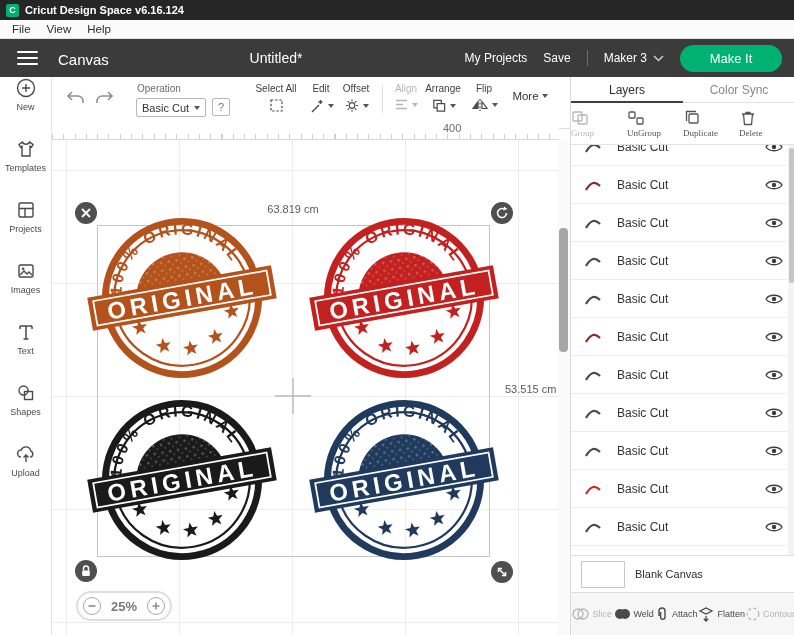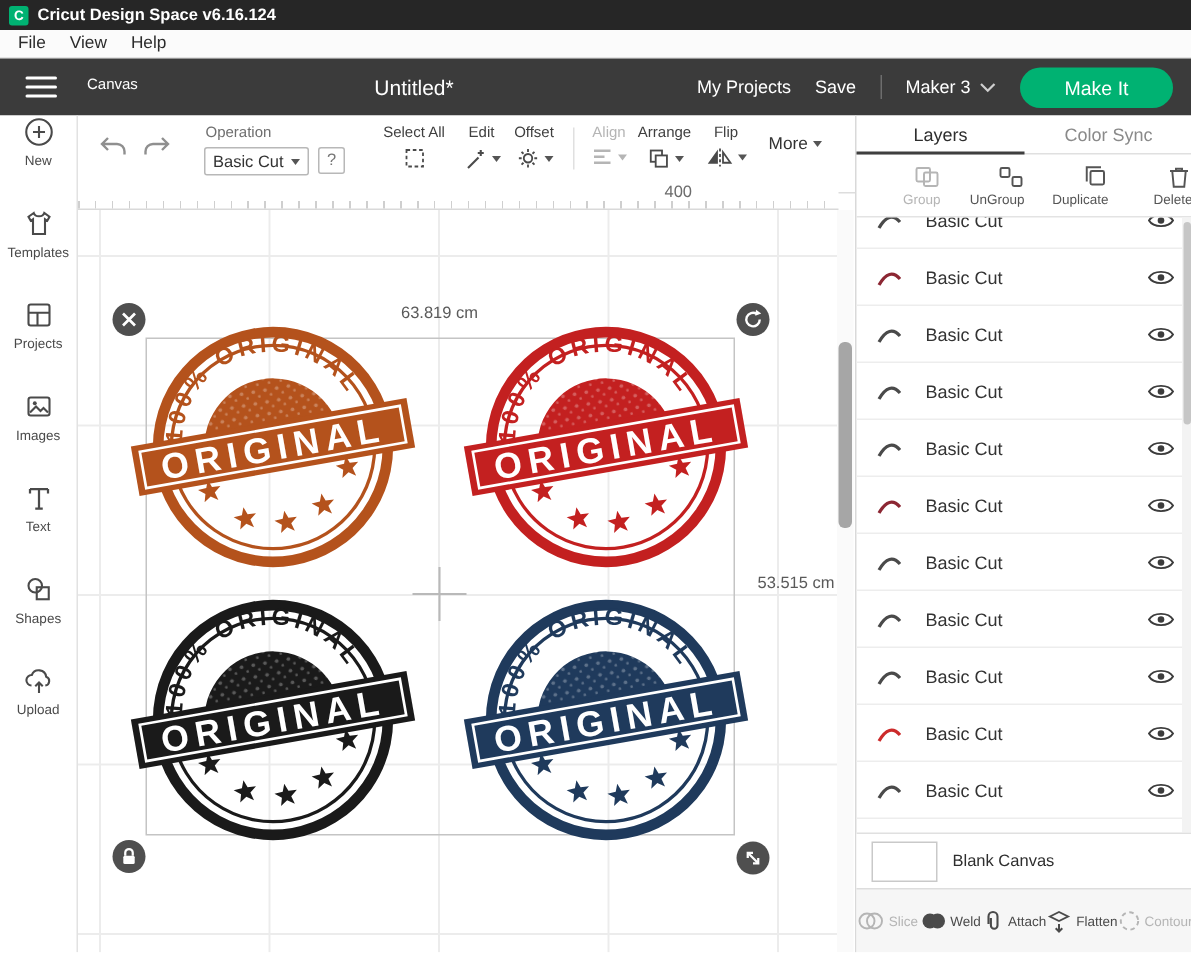--- a/index.html
+++ b/index.html
@@ -13,21 +13,21 @@
   .titlebar-text { color:#ffffff; font-size:11px; margin-left:6px; font-weight:bold; }
 
   
   .menubar { position:absolute; left:0; top:20px; width:794px; height:19px; background:#fbfbfb; border-bottom:1px solid #e3e3e3; display:flex; align-items:center; gap:16px; padding-left:12px; }
   .menubar span { font-size:11.5px; color:#2b2b2b; }
 
   
   .header { position:absolute; left:0; top:39px; width:794px; height:38px; background:#3b3b3b; }
   .hamburger { position:absolute; left:17px; top:12px; width:21px; height:14px; cursor:pointer; }
   .hamburger div { height:2px; background:#ffffff; margin-bottom:4px; border-radius:1px; }
-  .canvas-label { position:absolute; left:58px; top:12px; color:#ffffff; font-size:10px; }
+  .canvas-label { position:absolute; left:58px; top:12px; color:#ffffff; font-size:15px; }
   .doc-title { position:absolute; left:276px; top:11px; transform:translateX(-50%); color:#ffffff; font-size:14px; }
   .header-right { position:absolute; right:12px; top:0; height:38px; display:flex; align-items:center; gap:16px; }
   .header-link { color:#ffffff; font-size:12px; cursor:pointer; }
   .header-divider { width:1px; height:16px; background:#6d6d6d; }
   .machine { display:flex; align-items:center; gap:6px; color:#ffffff; font-size:12px; cursor:pointer; }
   .make-it { width:102px; height:27px; border-radius:14px; background:#00b272; color:#ffffff; font-size:13px; display:flex; align-items:center; justify-content:center; cursor:pointer; }
 
   
   .sidebar { position:absolute; left:0; top:77px; width:52px; height:558px; background:#ffffff; border-right:1px solid #e2e2e2; padding-top:0; }
   .side-item { height:61px; display:flex; flex-direction:column; align-items:center; justify-content:flex-start; color:#4a4a4a; cursor:pointer; }
@@ -68,21 +68,21 @@
   .zoom-btn { width:18px; height:18px; border:1.5px solid #a9a9a9; border-radius:50%; display:flex; align-items:center; justify-content:center; cursor:pointer; }
   .zoom-value { font-size:13px; font-weight:bold; color:#7a7a7a; }
 
   
   .panel { position:absolute; left:570px; top:77px; width:224px; height:558px; background:#ffffff; border-left:1px solid #d9d9d9; }
   .panel-tabs { position:absolute; left:0; top:0; width:224px; height:26px; border-bottom:1px solid #e0e0e0; display:flex; }
   .panel-tab { width:112px; display:flex; align-items:center; justify-content:center; font-size:12px; color:#8a8a8a; cursor:pointer; position:relative; }
   .panel-tab.active { color:#2e2e2e; }
   .panel-tab.active::after { content:""; position:absolute; left:0; bottom:-1px; width:100%; height:2px; background:#3f3f3f; }
   .panel-actions { position:absolute; left:0; top:26px; width:224px; height:42px; border-bottom:1px solid #e3e3e3; display:flex; }
-  .panel-action { flex:1; display:flex; flex-direction:column; align-items:flex-end; justify-content:center; gap:2px; font-size:9px; color:#555555; cursor:pointer; }
+  .panel-action { flex:1; display:flex; flex-direction:column; align-items:flex-start; justify-content:center; gap:2px; font-size:9px; color:#555555; cursor:pointer;font-family:Liberation Serif, serif; }
   .layer-list { position:absolute; left:0; top:68px; width:224px; height:410px; overflow:hidden; }
   .layer-list-inner { margin-top:-17px; }
   .layer-row { height:38px; display:flex; align-items:center; padding:0 12px 0 12px; border-bottom:1px solid #ededed; cursor:pointer; }
   .layer-thumb { width:26px; display:flex; align-items:center; }
   .layer-label { flex:1; font-size:12px; color:#333333; margin-left:8px; }
   .eye { width:22px; display:flex; justify-content:flex-end; cursor:pointer; }
   .panel-vscroll { position:absolute; left:217px; top:68px; width:6px; height:410px; background:#f3f3f3; }
   .panel-vscroll .thumb { position:absolute; left:0.5px; top:3px; width:5px; height:135px; background:#c6c6c6; border-radius:3px; }
   .blank-canvas-row { position:absolute; left:0; top:478px; width:224px; height:37px; border-top:1px solid #e0e0e0; display:flex; align-items:center; background:#ffffff; }
   .swatch { width:44px; height:27px; border:1px solid #c9c9c9; background:#ffffff; margin-left:10px; }
@@ -423,20 +423,33 @@
         </svg>
     </div>
 
     <div class="dim-label" style="left:241px;top:63px;transform:translateX(-50%)">63.819 cm</div>
     <div class="dim-label" style="left:453px;top:243px">53.515 cm</div>
 
     <svg class="crosshair" width="40" height="40" viewBox="0 0 40 40">
         <path d="M20,2 V38 M2,20 H38" stroke="#b9b9b9" stroke-width="1.4" fill="none"></path>
       </svg>
 
+    <div class="zoom-pill">
+      <span class="zoom-btn">
+          <svg width="10" height="10" viewBox="0 0 10 10">
+            <path d="M1.5,5 h7" stroke="#8d8d8d" stroke-width="1.6"></path>
+          </svg>
+        </span>
+      <span class="zoom-value">25%</span>
+      <span class="zoom-btn">
+          <svg width="10" height="10" viewBox="0 0 10 10">
+            <path d="M1.5,5 h7 M5,1.5 v7" stroke="#8d8d8d" stroke-width="1.6"></path>
+          </svg>
+        </span>
+    </div>
   </div>
 
   <div class="canvas-vscroll">
       <div class="thumb"></div>
     </div>
 
   <div class="panel">
     <div class="panel-tabs">
       <div class="panel-tab active">Layers</div>
       <div class="panel-tab">Color Sync</div>

